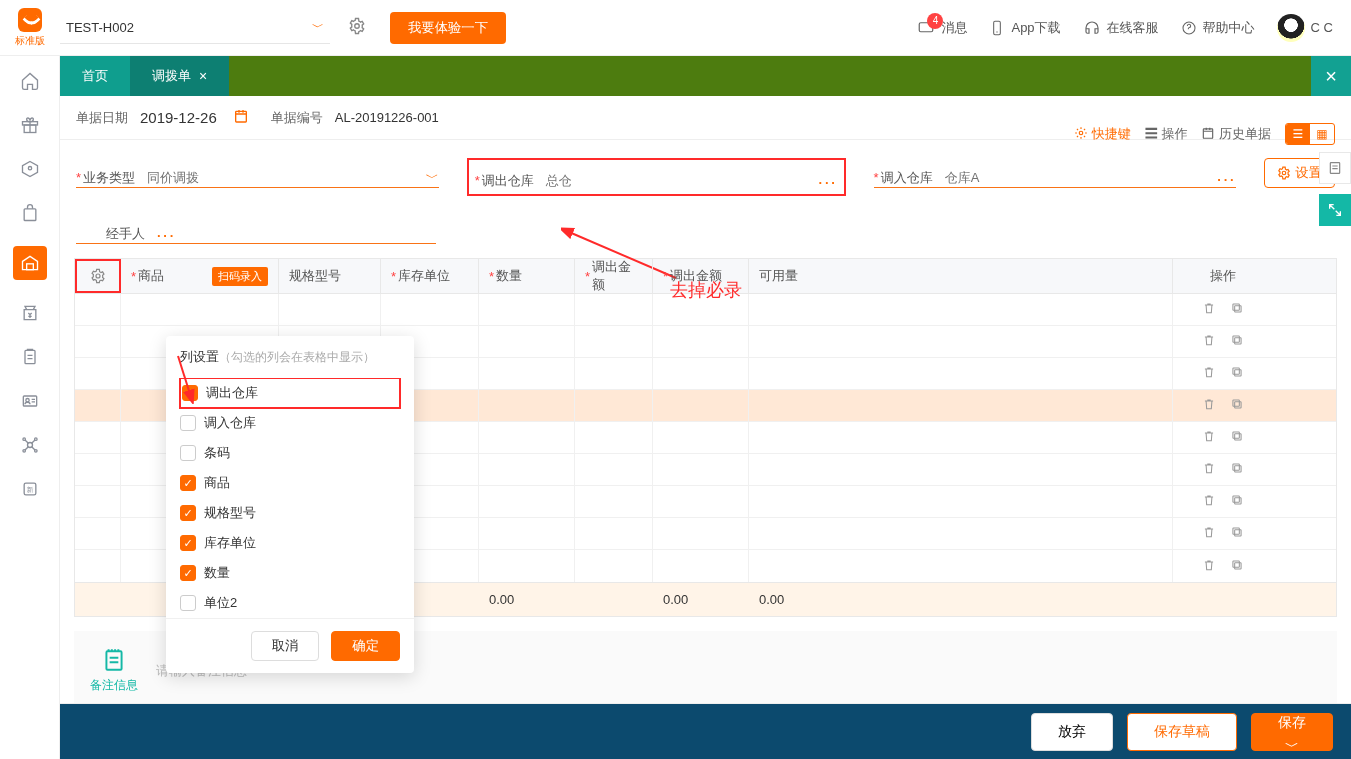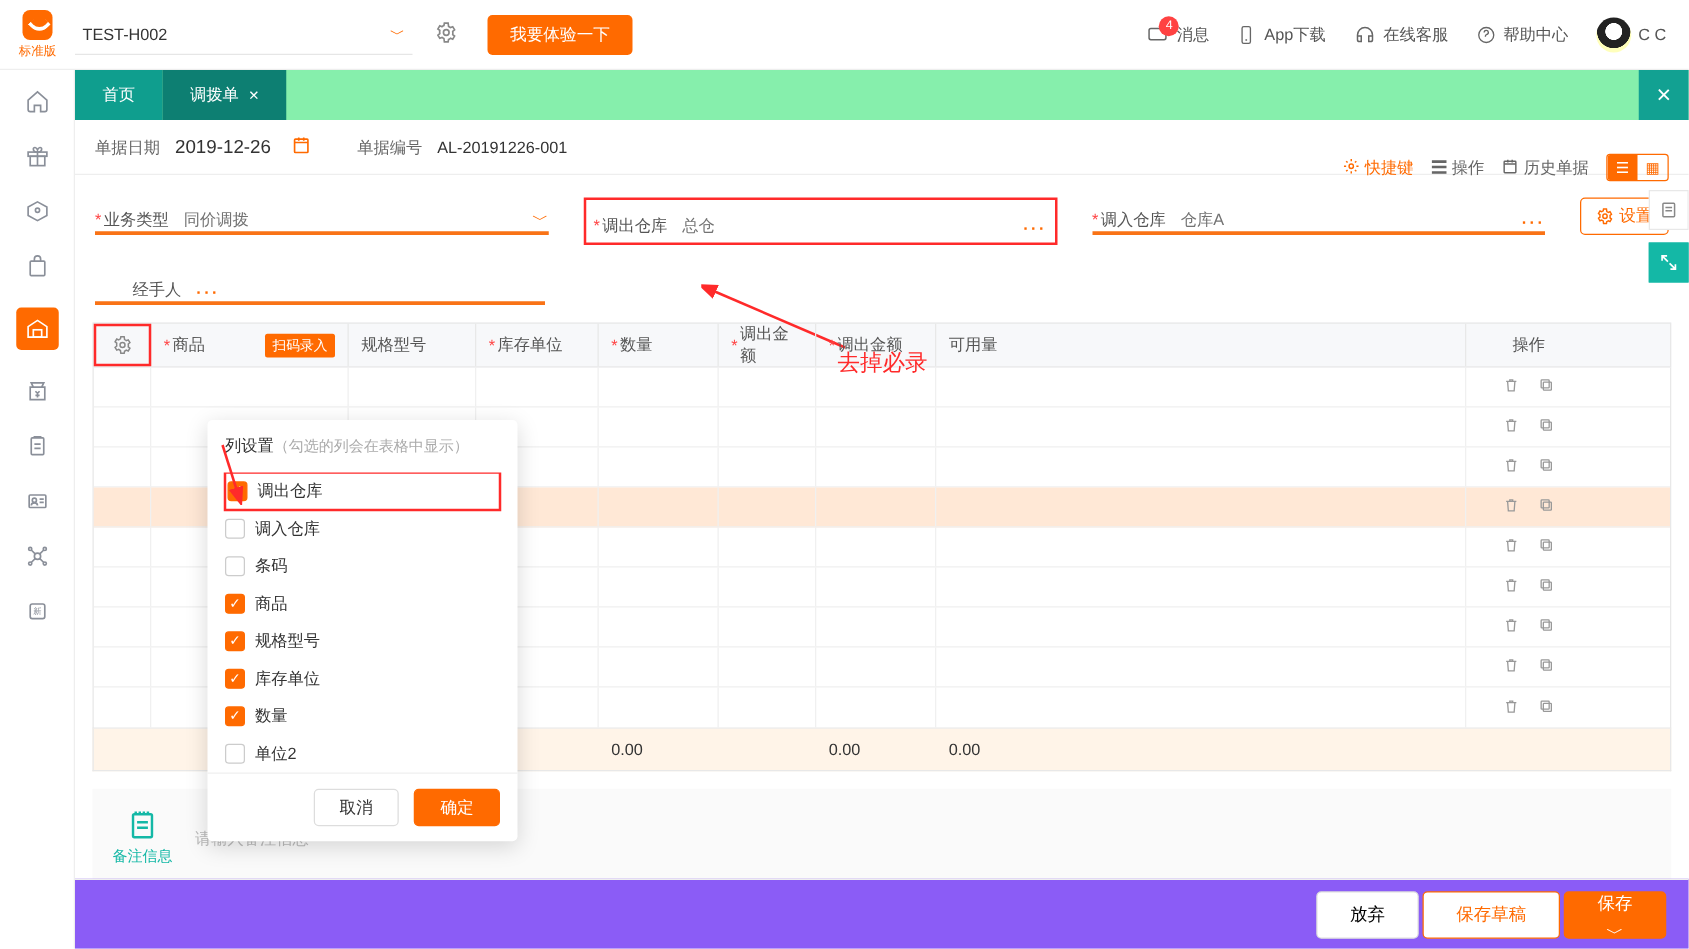--- a/index.html
+++ b/index.html
@@ -22,40 +22,40 @@
 .avatar{ width:28px; height:28px; border-radius:50%; background:radial-gradient(circle at 50% 40%,#fff 30%,#222 32%,#222 60%,#ffb 62%); display:inline-block; }
 
 
 .body{ flex:1; display:flex; min-height:0; }
 .sidebar{ width:60px; background:#fff; border-right:1px solid #eee; display:flex; flex-direction:column; align-items:center; padding-top:14px; gap:22px; }
 .side-ic{ width:22px; height:22px; color:#8a8f99; display:flex; align-items:center; justify-content:center; border-radius:4px; }
 .side-ic.active{ background:#ff6a00; color:#fff; width:34px; height:34px; }
 .side-ic svg{ width:20px; height:20px; stroke:currentColor; fill:none; stroke-width:1.6; }
 
 .main{ flex:1; display:flex; flex-direction:column; min-width:0; position:relative; }
-.tabs{ height:40px; background:#86efac; display:flex; align-items:center; }
+.tabs{ height:40px; background:#4d7c0f; display:flex; align-items:center; }
 .tab{ height:100%; padding:0 22px; display:flex; align-items:center; gap:8px; color:#fff; cursor:pointer; }
 .tab.home{ background:#0f9e8e; }
 .tab.active{ background:#0d7f72; }
 .tab-close{ font-size:14px; }
 .tabs .tabs-x{ margin-left:auto; width:40px; height:40px; display:flex; align-items:center; justify-content:center; color:#fff; background:#12a192; font-size:20px; }
 
 .doc-head{ height:44px; display:flex; align-items:center; padding:0 16px; border-bottom:1px solid #eee; gap:12px; font-size:13px; }
 .doc-head .lbl{ color:#666; }
 .doc-head .date{ color:#333; font-size:15px; padding-right:4px; }
 .doc-head .cal{ color:#ff6a00; }
 .doc-head .right{ margin-left:auto; display:flex; align-items:center; gap:14px; color:#666;margin-top:32px; }
 .doc-head .right .orange{ color:#ff6a00; }
 .view-toggle{ display:flex; border:1px solid #ff6a00; border-radius:3px; overflow:hidden; }
 .vt{ width:24px; height:20px; display:flex; align-items:center; justify-content:center; font-size:12px; }
 .vt.on{ background:#ff6a00; color:#fff; }
 .vt.off{ color:#ff6a00; }
 
 .form-row{ display:flex; padding:18px 16px 0; gap:28px; position:relative; }
-.field{ display:flex; align-items:flex-end; gap:12px; flex:1; height:30px; border-bottom:3px solid #f97316; }
+.field{ display:flex; align-items:flex-end; gap:12px; flex:1; height:30px; border-bottom:1px solid #f97316; }
 .field .req{ color:#ff4242; margin-right:2px; }
 .field label{ color:#555; white-space:nowrap; }
 .field .val{ flex:1; color:#737373; }
 .field .more{ color:#ff6a00; letter-spacing:2px; font-weight:bold; }
 .field .chev2{ color:#ff6a00; }
 .field.highlight{ border:2px solid #ff2a2a; padding:4px 6px; height:38px; border-bottom:2px solid #ff2a2a; }
 .btn-set{ border:1px solid #ff6a00; color:#ff6a00; background:#fff; height:30px; padding:0 12px; border-radius:4px; display:flex; align-items:center; gap:4px; }
 
 .form-row2{ display:flex; padding:18px 16px 14px; gap:28px; }
 .form-row2 .field{ max-width:360px; }
@@ -98,21 +98,21 @@
 .btn{ height:30px; padding:0 20px; border-radius:4px; border:1px solid #ddd; background:#fff; color:#333; }
 .btn.primary{ background:#ff6a00; border-color:#ff6a00; color:#fff; }
 .pop-arrow{ position:absolute; left:112px; top:298px; z-index:11; pointer-events:none; }
 
 
 .remark{ display:flex; align-items:center; gap:18px; margin:14px 14px 0; padding:16px; background:#fafafa; }
 .rm-ic{ display:flex; flex-direction:column; align-items:center; color:#14b8a6; gap:4px; font-size:12px; }
 .remark input{ flex:1; border:none; background:transparent; outline:none; font-size:13px; }
 
 
-.page-ft{ position:absolute; bottom:0; left:60px; right:0; height:56px; border-top:1px solid #eee; display:flex; align-items:center; justify-content:flex-end; gap:3px; padding:0 18px; background:#8b5cf6; }
+.page-ft{ position:absolute; bottom:0; left:60px; right:0; height:56px; border-top:1px solid #eee; display:flex; align-items:center; justify-content:flex-end; gap:14px; padding:0 18px; background:#0c4a6e; }
 .btn-lg{ height:38px; padding:0 26px; border-radius:4px; border:1px solid #ddd; background:#fff; font-size:14px; }
 .btn-lg.outline{ border-color:#ff6a00; color:#ff6a00; }
 .btn-lg.primary{ background:#ff6a00; border-color:#ff6a00; color:#fff; display:flex; align-items:center; gap:6px;flex-direction:column; }
 
 
 .rail{ position:absolute; right:0; top:96px; width:32px; display:flex; flex-direction:column; gap:10px; }
 .rail-btn{ width:32px; height:32px; display:flex; align-items:center; justify-content:center; border:1px solid #e8e8e8; background:#fff; color:#888; }
 .rail-btn.teal{ background:#14b8a6; color:#fff; border-color:#14b8a6; }
 
 .placeholder::placeholder{color:#bbb;}
@@ -258,21 +258,21 @@
 
       <div class="doc-head">
         <span class="lbl">单据日期</span>
         <span class="date">2019-12-26</span>
         <span class="cal">
           <svg width="16" height="16" viewBox="0 0 24 24" fill="none" stroke="#ff6a00" stroke-width="2">
               <rect x="4" y="5" width="16" height="16" rx="1"></rect>
               <path d="M4 9h16M9 3v4M15 3v4"></path>
             </svg>
         </span>
-        <span class="lbl" style="margin-left:25px">单据编号</span>
+        <span class="lbl" style="margin-left:10px">单据编号</span>
         <span>AL-20191226-001</span>
         <div class="right">
           <span class="orange">
             <svg width="14" height="14" viewBox="0 0 24 24" fill="none" stroke="#ff6a00" stroke-width="2" style="vertical-align:-2px">
                 <circle cx="12" cy="12" r="3"></circle>
                 <path d="M12 2v3M12 19v3M2 12h3M19 12h3M5 5l2 2M17 17l2 2M17 7l2-2M5 19l2-2"></path>
               </svg>
             <span>快捷键</span>
           </span>
           <span>☰ <span>操作</span></span>

